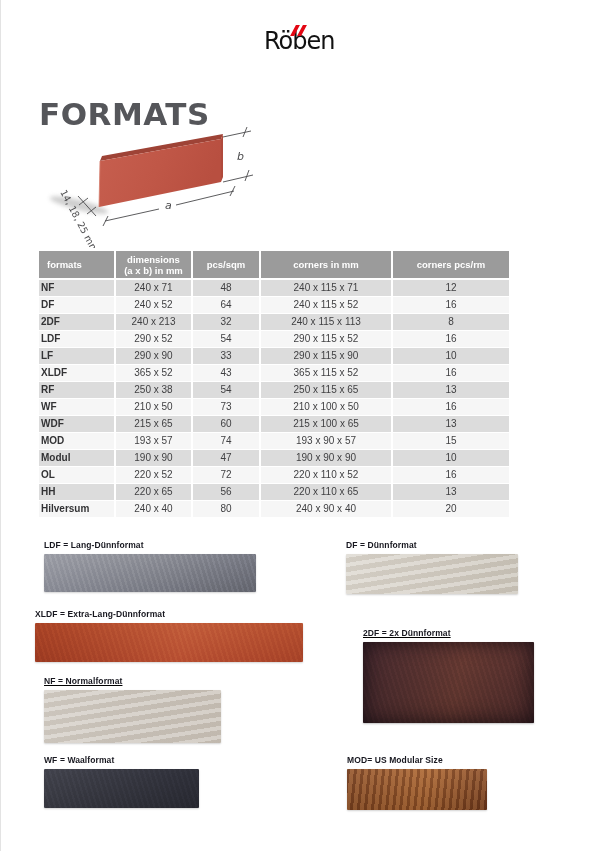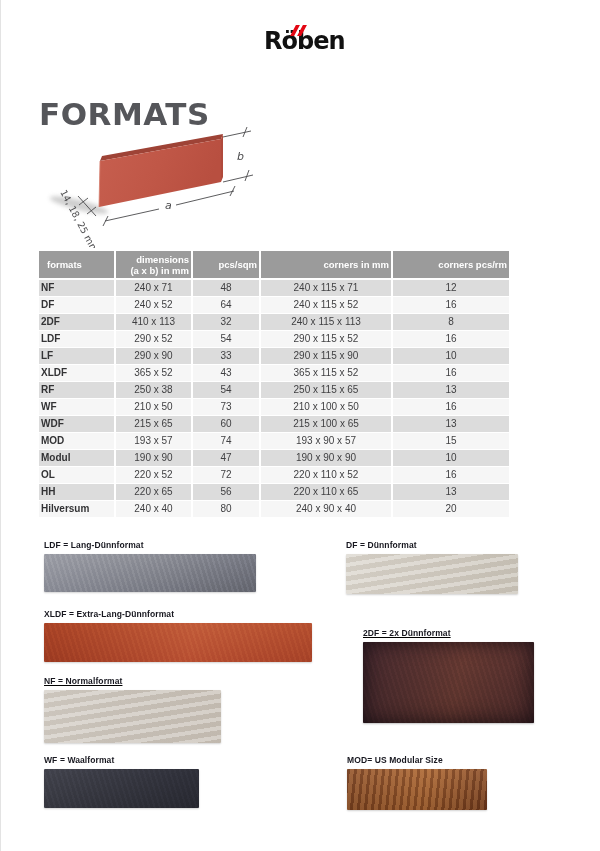--- a/index.html
+++ b/index.html
@@ -5,41 +5,41 @@
   html,body{margin:0;padding:0;background:#ffffff;}
   .page{
     position:relative;width:600px;height:851px;background:#ffffff;overflow:hidden;
     font-family:"Liberation Sans","DejaVu Sans",sans-serif;
     border-left:1px solid #e3e3e3;
     box-sizing:border-box;
   }
   
   .logo{position:absolute;left:263px;top:26px;width:90px;height:34px;}
   .logo-text{
-    font-weight:700;font-size:24px;letter-spacing:-1px;color:#111;
+    font-weight:400;font-size:24px;letter-spacing:-1px;color:#111;
     font-family:"DejaVu Sans","Liberation Sans",sans-serif;line-height:30px;
   }
   .umlaut-slash{position:absolute;width:4px;height:11px;background:var(--accent,#e30613);transform:skewX(-28deg);top:-1px;}
   .umlaut-slash.s1{left:29px;}
   .umlaut-slash.s2{left:36px;}
   
   .page-title{
     position:absolute;left:38px;top:96px;margin:0;
     font-size:31px;font-weight:800;color:#55565a;letter-spacing:0.5px;
     font-family:"DejaVu Sans","Liberation Sans",sans-serif;
   }
   
   .diagram{position:absolute;left:38px;top:126px;width:250px;height:122px;}
   .dim-text{fill:#4a4a4c;font-family:"DejaVu Sans","Liberation Sans",sans-serif;}
   
   .formats-table-wrap{position:absolute;left:38px;top:251px;width:470px;}
   table.formats{border-collapse:separate;border-spacing:0;width:470px;table-layout:fixed;}
   table.formats th{
     background:var(--header-bg,#9b9b9b);color:var(--header-text,#fff);
-    font-size:9.5px;font-weight:bold;text-align:right;vertical-align:middle;
+    font-size:9.5px;font-weight:bold;text-align:center;vertical-align:middle;
     height:27px;padding:0 2px;white-space:pre-line;line-height:11px;
     border-left:2px solid #fff;border-bottom:2px solid #fff;
   }
   table.formats th:first-child{text-align:left;padding-left:8px;border-left:none;}
   table.formats td{
     font-size:10px;color:var(--body-text,#3f3f41);text-align:center;
     height:16px;padding:0 2px;line-height:16px;
     border-left:2px solid #fff;border-bottom:1px solid #fff;
     overflow:hidden;white-space:nowrap;
   }
@@ -160,21 +160,21 @@
           </tr>
           <tr class="even">
             <td>DF</td>
             <td>240 x 52</td>
             <td>64</td>
             <td>240 x 115 x 52</td>
             <td>16</td>
           </tr>
           <tr class="odd">
             <td>2DF</td>
-            <td>410 x 113</td>
+            <td>240 x 213</td>
             <td>32</td>
             <td>240 x 115 x 113</td>
             <td>8</td>
           </tr>
           <tr class="even">
             <td>LDF</td>
             <td>290 x 52</td>
             <td>54</td>
             <td>290 x 115 x 52</td>
             <td>16</td>
@@ -251,21 +251,21 @@
           </tr>
         </tbody>
     </table>
   </div>
 
   <div>
       <div class="sample" style="left: 43px; top: 540px;">
         <div class="sample-label">LDF = Lang-Dünnformat</div>
         <div class="brick brick--ldf" style="width: 212px; height: 38px; background: linear-gradient(103deg, rgb(148, 150, 159) 0%, rgb(130, 132, 141) 55%, rgb(109, 111, 121) 100%);"></div>
       </div>
-      <div class="sample" style="left: 43px; top: 609px;">
+      <div class="sample" style="left: 34px; top: 609px;">
         <div class="sample-label">XLDF = Extra-Lang-Dünnformat</div>
         <div class="brick brick--xldf" style="width: 268px; height: 39px; background: linear-gradient(103deg, rgb(162, 62, 35) 0%, rgb(189, 86, 54) 55%, rgb(173, 72, 43) 100%);"></div>
       </div>
       <div class="sample" style="left: 43px; top: 676px; text-decoration: underline;">
         <div class="sample-label">NF = Normalformat</div>
         <div class="brick brick--nf" style="width: 177px; height: 53px; background: linear-gradient(103deg, rgb(211, 205, 197) 0%, rgb(203, 196, 187) 55%, rgb(199, 191, 181) 100%);"></div>
       </div>
       <div class="sample" style="left: 43px; top: 755px;">
         <div class="sample-label">WF = Waalformat</div>
         <div class="brick brick--wf" style="width: 155px; height: 39px; background: linear-gradient(103deg, rgb(61, 62, 71) 0%, rgb(51, 52, 61) 55%, rgb(42, 43, 52) 100%);"></div>

